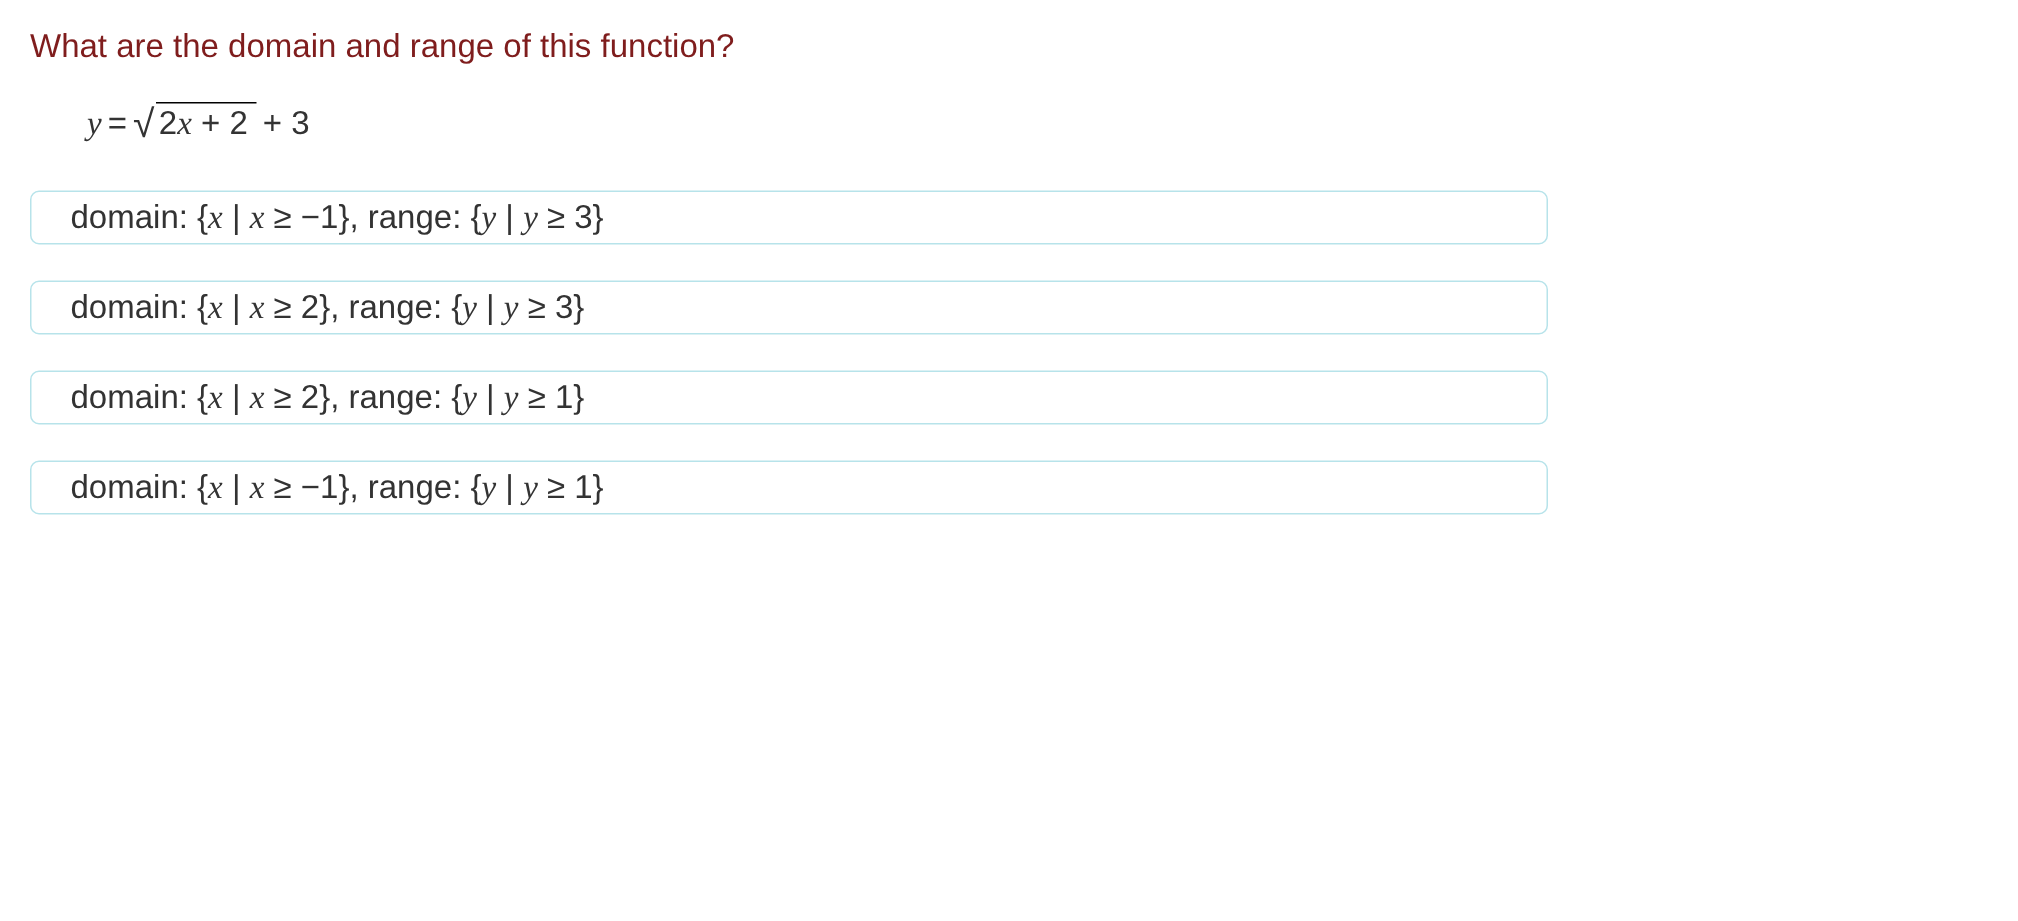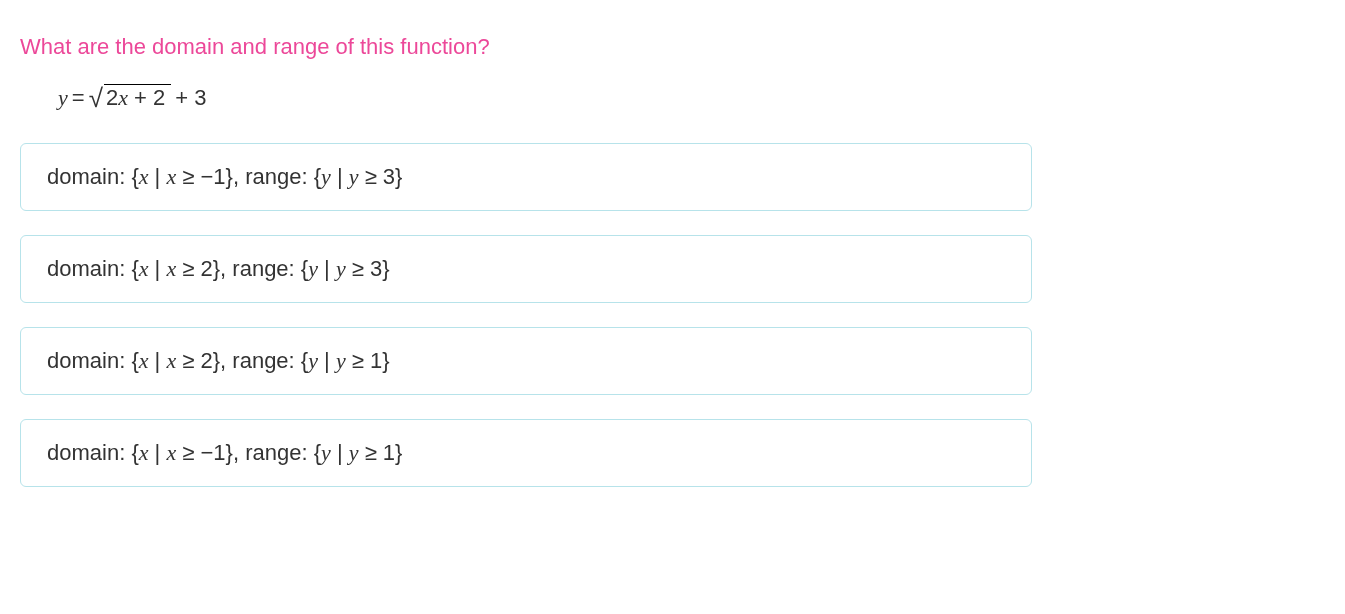--- a/index.html
+++ b/index.html
@@ -10,22 +10,22 @@
     color: #333;
   }
   .page {
     width: 1345px;
     height: 614px;
     box-sizing: border-box;
     padding: 18px 20px;
   }
   .question-text {
     font-size: 22px;
-    color: #ec4899;
-    margin: 16px 0 22px 0;
+    color: #7f1d1d;
+    margin: 0 0 22px 0;
   }
   .equation {
     font-size: 22px;
     margin: 0 0 30px 38px;
     display: flex;
     align-items: center;
     gap: 4px;
   }
   .ital { font-style: italic; font-family: Georgia, 'Times New Roman', serif; }
   .radicand {
@@ -42,21 +42,21 @@
   }
   .options {
     width: 1012px;
     display: flex;
     flex-direction: column;
     gap: 24px;
   }
   .option {
     border: 1.5px solid #b7e3ea;
     border-radius: 6px;
-    padding: 20px 26px;
+    padding: 4px 26px;
     font-size: 22px;
     color: #333;
     background: #fff;
     cursor: pointer;
   }
   .option .ital { font-style: italic; }
 </style>
 </head>
 <body>
 

